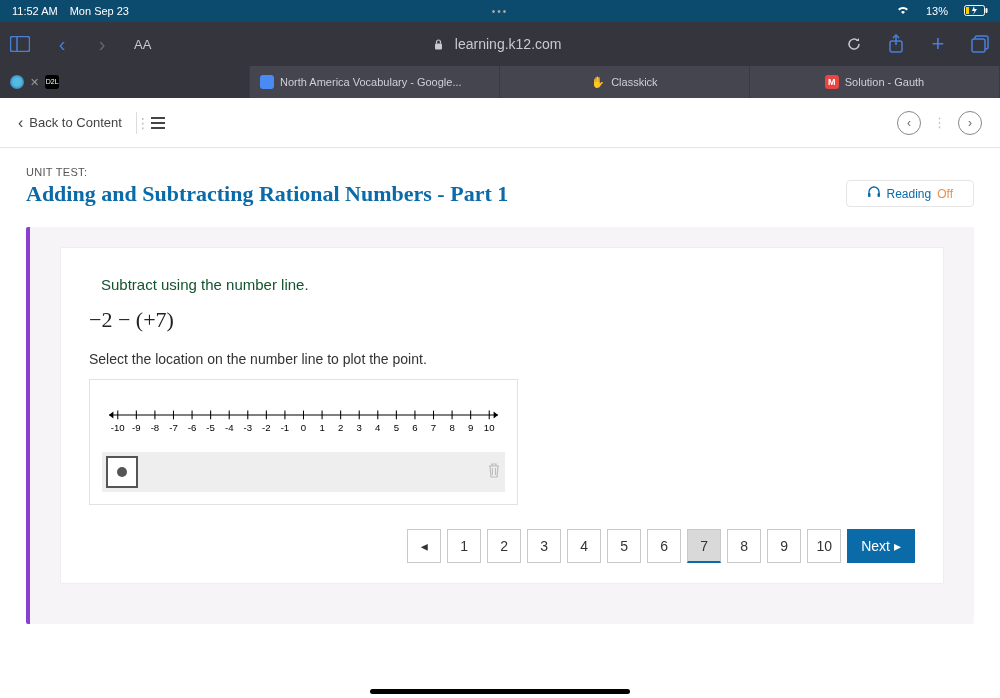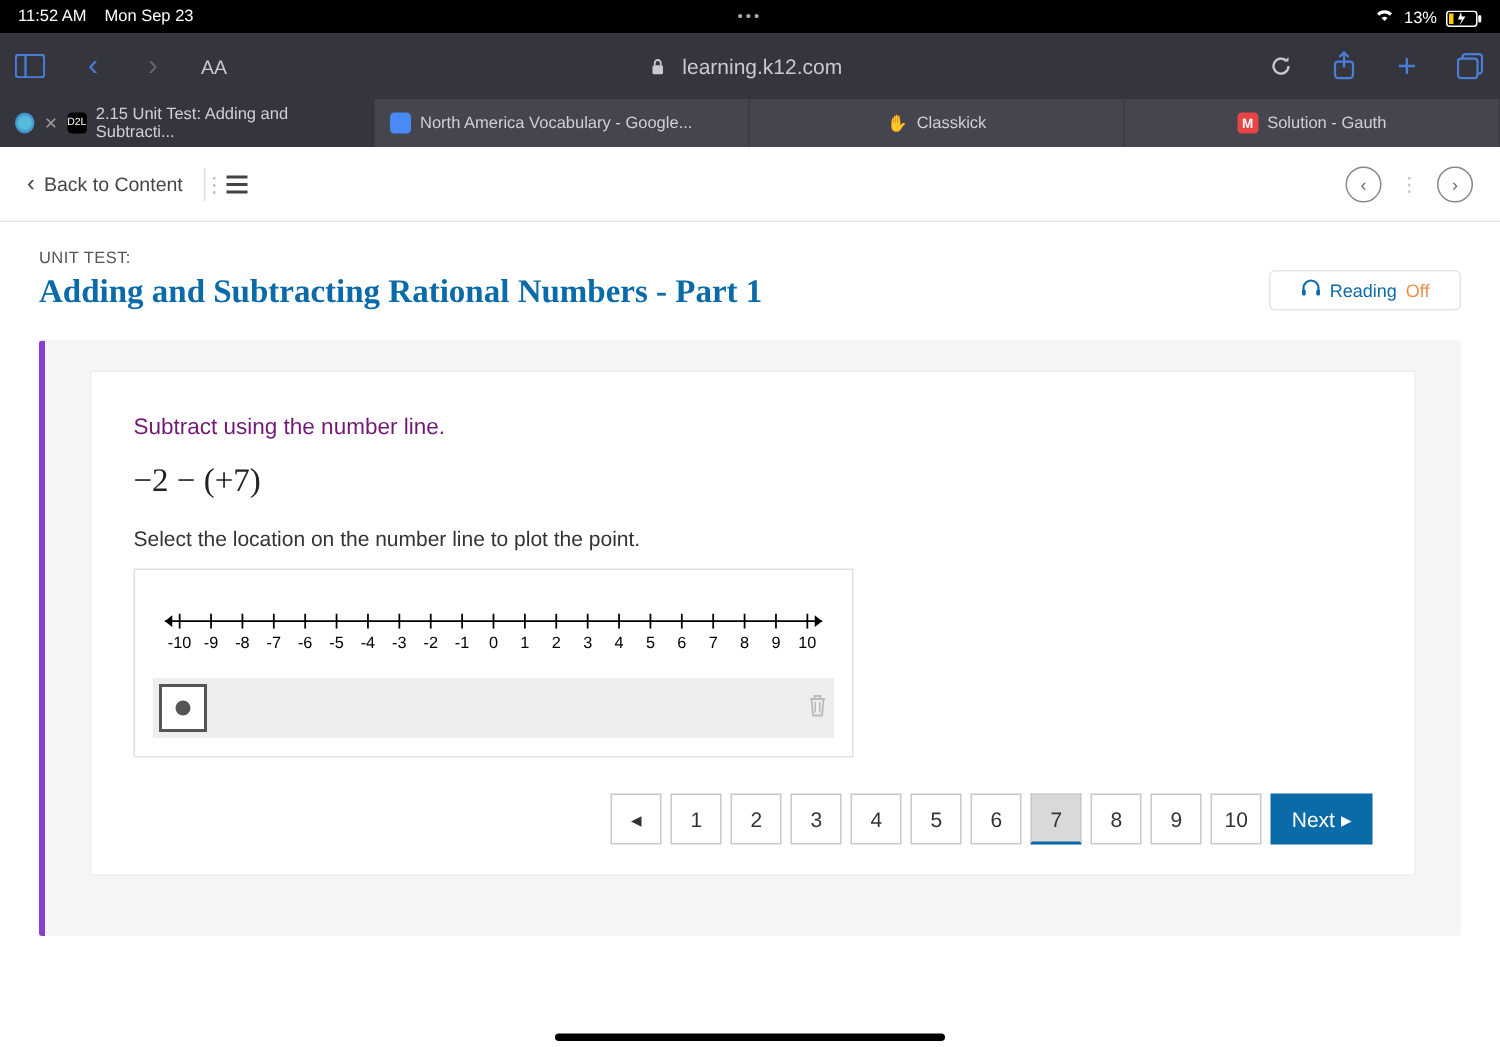--- a/index.html
+++ b/index.html
@@ -1,21 +1,21 @@
 <!DOCTYPE html>
 <html><head>
 <meta charset="utf-8">
 <style>
   * { margin: 0; padding: 0; box-sizing: border-box; }
   body { font-family: -apple-system, BlinkMacSystemFont, "Segoe UI", Arial, sans-serif; background: #fff; width: 1000px; height: 698px; overflow: hidden; }
 
   
-  .status-bar { background: #000000; color: #fff; height: 22px; display: flex; align-items: center; padding: 0 12px; font-size: 11px; justify-content: space-between; }
+  .status-bar { background: #0c4a6e; color: #fff; height: 22px; display: flex; align-items: center; padding: 0 12px; font-size: 11px; justify-content: space-between; }
   .status-left { display: flex; gap: 12px; }
-  .status-right { display: flex; gap: 6px; align-items: flex-end; }
+  .status-right { display: flex; gap: 16px; align-items: flex-start; }
   .dots { position: absolute; left: 50%; transform: translateX(-50%); letter-spacing: 2px; color: #aaa; font-size: 10px; }
 
   
   .safari-bar { background: #35353d; height: 44px; display: flex; align-items: center; padding: 0 10px; gap: 22px; color: #4a7fd9; position: relative; }
   .safari-bar .nav-icons { display: flex; gap: 20px; align-items: center; }
   .url-box { flex: 1; text-align: center; color: #c9c9d0; font-size: 14px; display: flex; align-items: center; justify-content: center; gap: 12px; }
   .safari-right { display: flex; gap: 22px; align-items: center; }
   .aa { color: #c9c9d0; font-size: 13px; }
   .ic { width: 20px; height: 20px; display: inline-flex; align-items: center; justify-content: center; }
 
@@ -41,25 +41,25 @@
   .page { padding: 18px 26px 0 26px; }
   .unit-label { font-size: 11px; color: #555; letter-spacing: 0.3px; margin-bottom: 2px; }
   .page-title-row { display: flex; align-items: center; justify-content: space-between; }
   .page-title { font-family: "Georgia", serif; font-size: 22px; color: #0b6aa8; font-weight: 600; }
   .reading { display: flex; align-items: center; gap: 6px; color: #0b6aa8; font-size: 12px; border:1px solid #e5e5e5; border-radius:4px; padding:4px 20px;}
   .reading .off { color: #e8914a; }
 
   
   .card-wrap { margin-top: 20px; border-left: 4px solid #8a3fd0; background: #f6f4f7; padding: 20px 30px 40px 30px; border-radius:2px;}
   .card { background: #fff; border: 1px solid #eee; border-radius: 2px; padding: 28px 28px 20px 28px; }
-  .q-text { font-size: 15px; color: #701a75; margin-bottom: 14px; }
+  .q-text { font-size: 15px; color: #14532d; margin-bottom: 14px; margin-left: 12px; }
   .expr { font-family: "Georgia", serif; font-size: 22px; color: #222; margin-bottom: 18px; }
   .instr { font-size: 14px; color: #333; margin-bottom: 12px; }
 
-  .numline-box { border: 1px solid #e2e2e2; padding: 22px 12px 12px 12px; width: 480px; }
+  .numline-box { border: 1px solid #e2e2e2; padding: 22px 12px 12px 12px; width: 429px; }
   .numline { position: relative; height: 40px; }
   .numline svg { width: 100%; height: 40px; }
 
   .pt-row { margin-top: 10px; background: #eeeeee; height: 40px; display: flex; align-items: center; padding: 0 4px; gap: 6px; position:relative;}
   .pt-btn { width: 32px; height: 32px; border: 2px solid #555; background: #fff; display: flex; align-items: center; justify-content: center; }
   .pt-dot { width: 10px; height: 10px; border-radius: 50%; background: #555; }
   .trash { margin-left: auto; color: #bbb; }
 
   
   .pager { display: flex; gap: 6px; margin-top: 24px; justify-content: flex-end; align-items:center;}
@@ -143,21 +143,20 @@
         </svg>
     </span>
   </div>
 </div>
 
 <div class="tab-strip">
   <div class="tab active">
     <span class="tab-ic" style="background:radial-gradient(circle,#5bd 40%,#25a 100%);border-radius:50%;"></span>
     <span class="tab-close">✕</span>
     <span class="tab-ic" style="background:#000;color:#fff;font-size:7px;line-height:14px;text-align:center;">D2L</span>
-    <span>2.15 Unit Test: Adding and Subtracti...</span>
   </div>
   <div class="tab">
     <span class="tab-ic" style="background:#4a8af4;"></span>
     <span>North America Vocabulary - Google...</span>
   </div>
   <div class="tab" style="justify-content:center;">
     <span style="color:#4ac27c;">✋</span>
     <span>Classkick</span>
   </div>
   <div class="tab" style="justify-content:center;">

